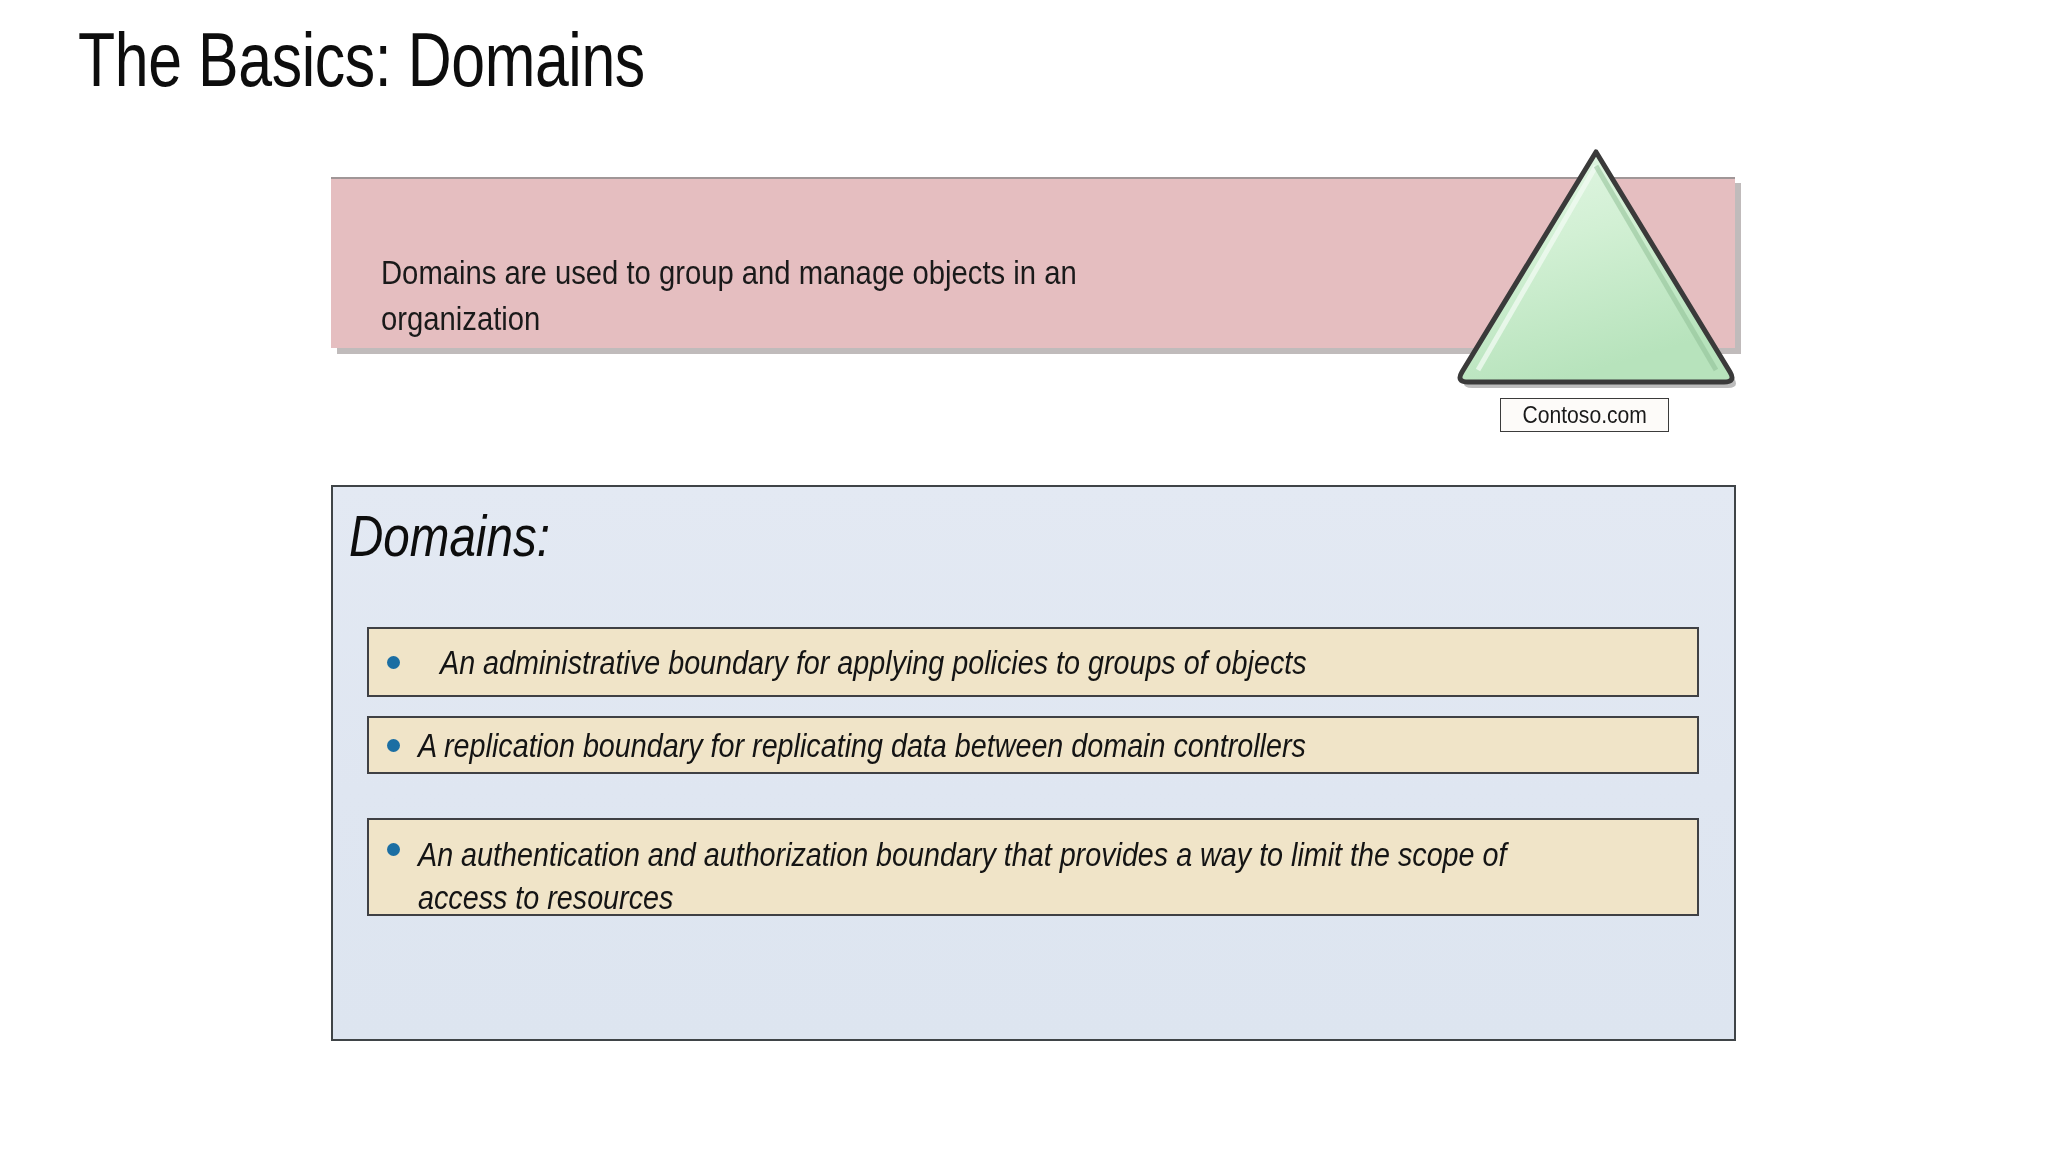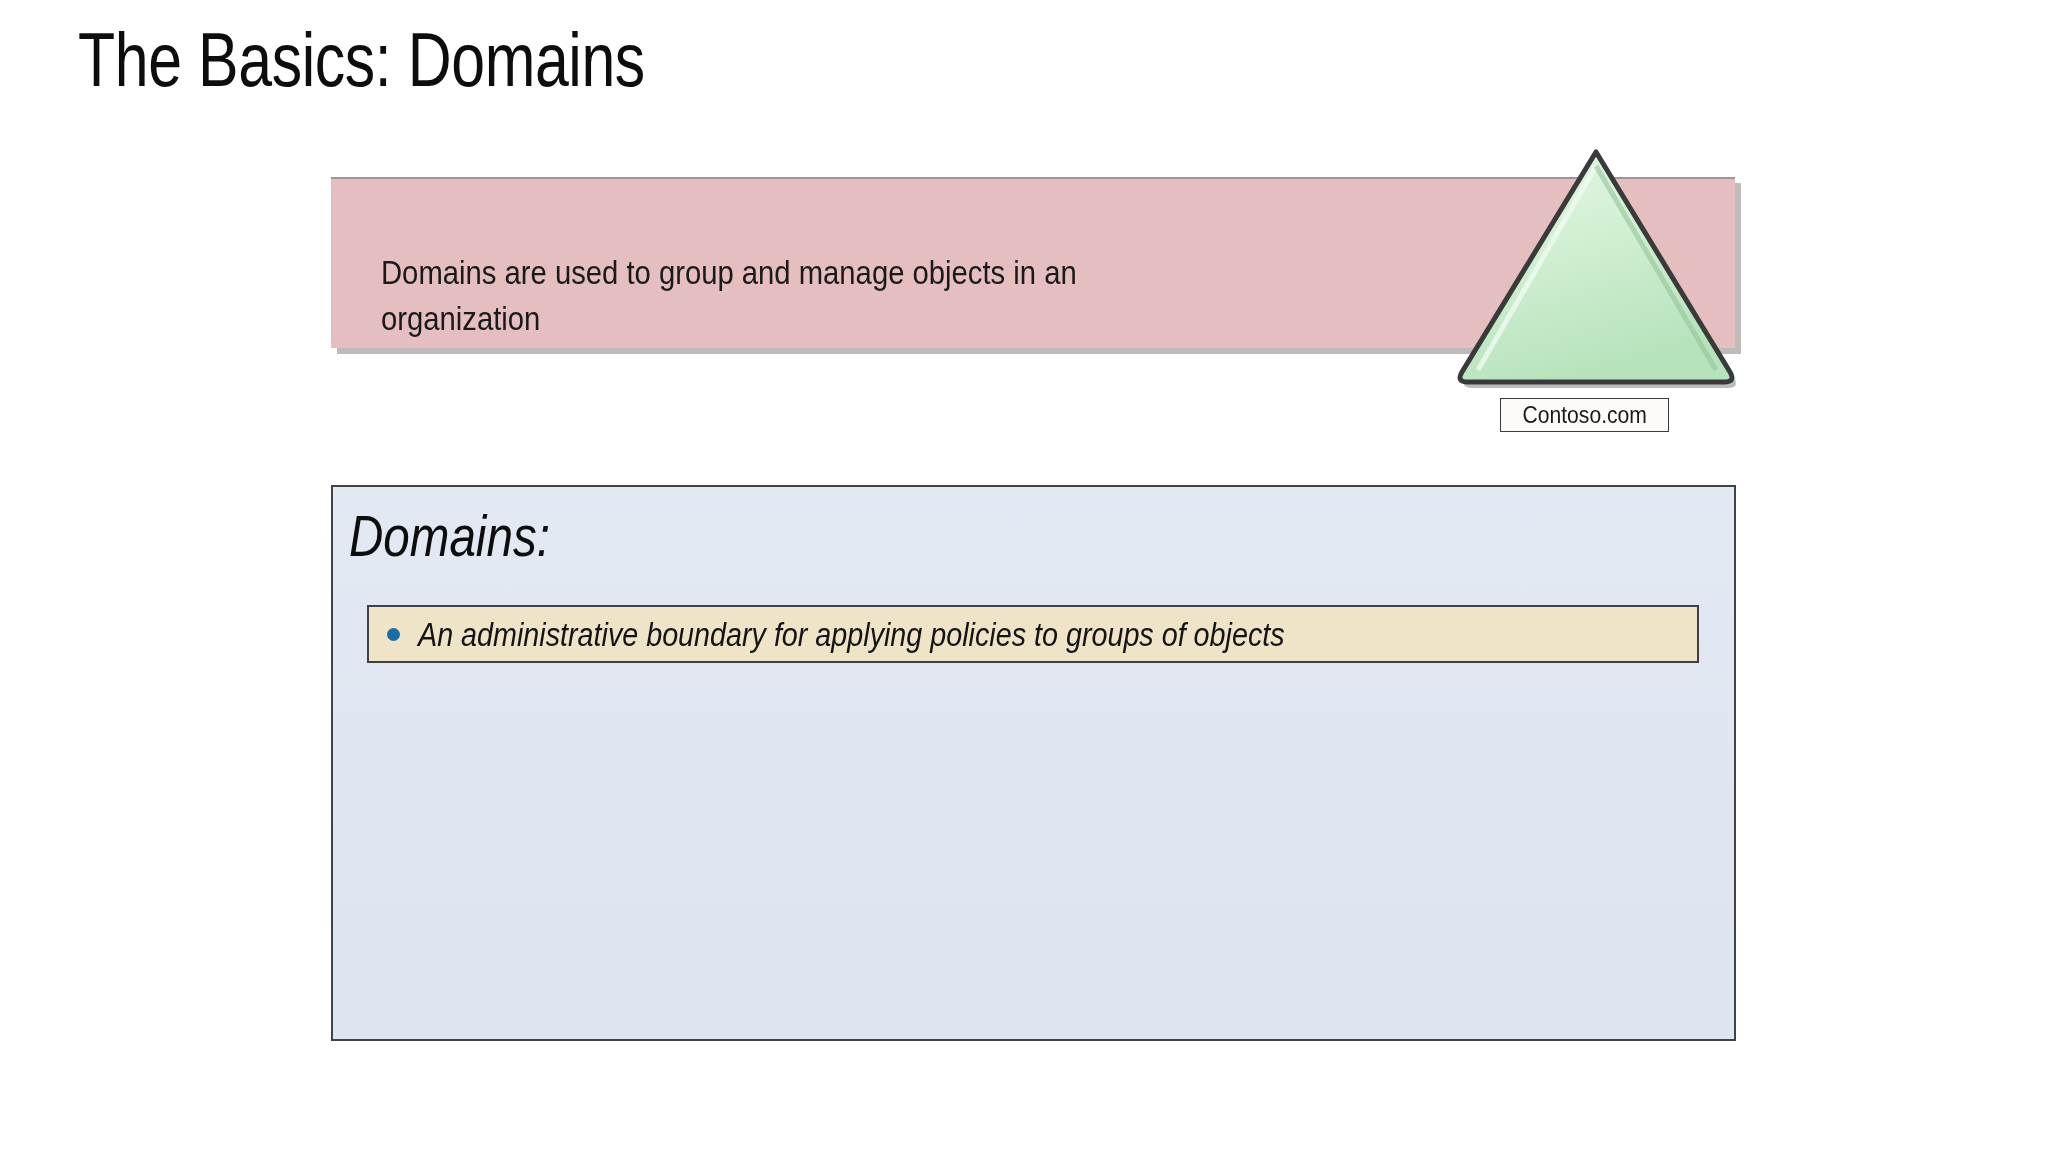--- a/index.html
+++ b/index.html
@@ -123,21 +123,21 @@
     position: absolute;
     left: 34px;
     width: 1332px;
     background: #f0e4c8;
     border: 2px solid #3f4044;
     box-sizing: border-box;
     display: flex;
     align-items: flex-start;
     padding: 0 18px;
   }
-  .bullet-box.b1 { top: 118px; height: 58px; align-items: center; }
+  .bullet-box.b1 { top: 140px; height: 70px; align-items: center; gap: 22px; }
   .bullet-box.b2 { top: 229px; height: 58px; align-items: center; }
   .bullet-box.b3 { top: 331px; height: 98px; align-items: flex-start; padding-top: 13px; }
 
   .bullet-dot {
     flex: 0 0 auto;
     width: 13px;
     height: 13px;
     border-radius: 50%;
     background: #1b6ea3;
     margin-right: 18px;
@@ -198,15 +198,23 @@
 
 <div id="blue-box">
 
   <div id="blue-box-heading">Domains:</div>
 
   <div class="bullet-box b1">
     <span class="bullet-dot"></span>
     <span class="bullet-text">An administrative boundary for applying policies to groups of objects</span>
   </div>
 
-
+  <div class="bullet-box b2">
+    <span class="bullet-dot"></span>
+    <span class="bullet-text">A replication boundary for replicating data between domain controllers</span>
+  </div>
+
+  <div class="bullet-box b3">
+    <span class="bullet-dot"></span>
+    <span class="bullet-text">An authentication and authorization boundary that provides a way to limit the scope of access to resources</span>
+  </div>
 
 </div>
 
 </body></html>

